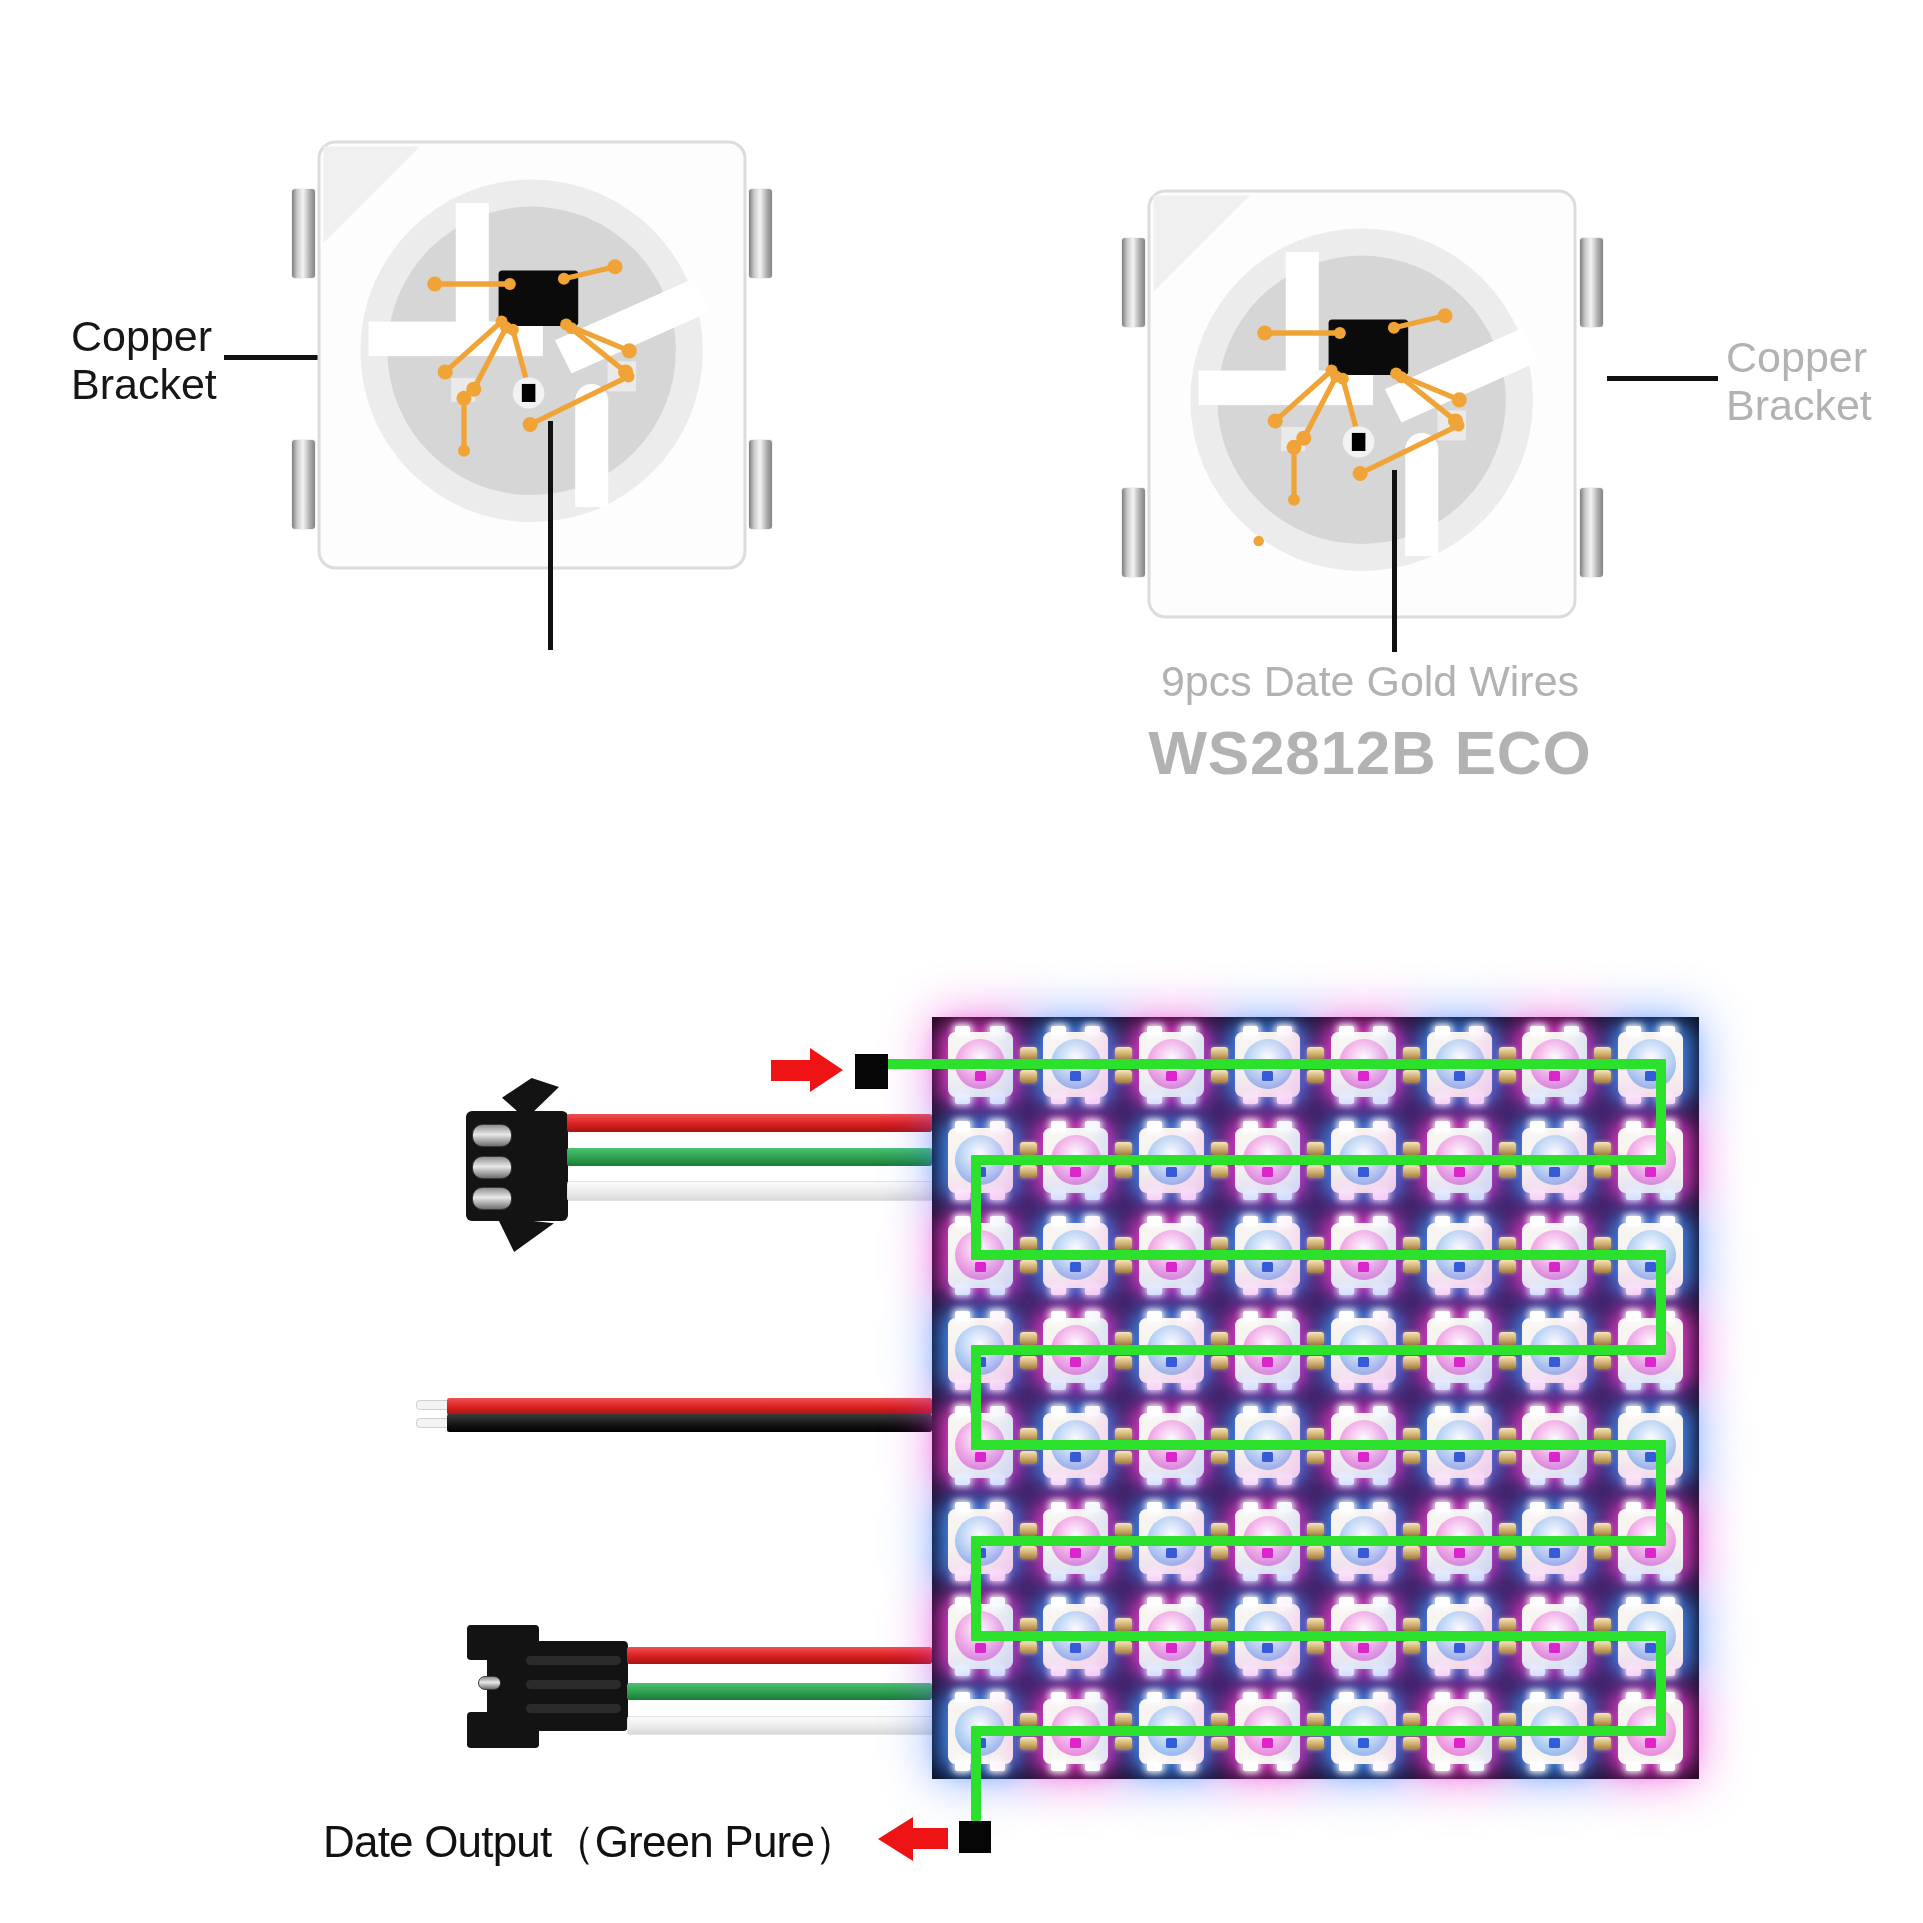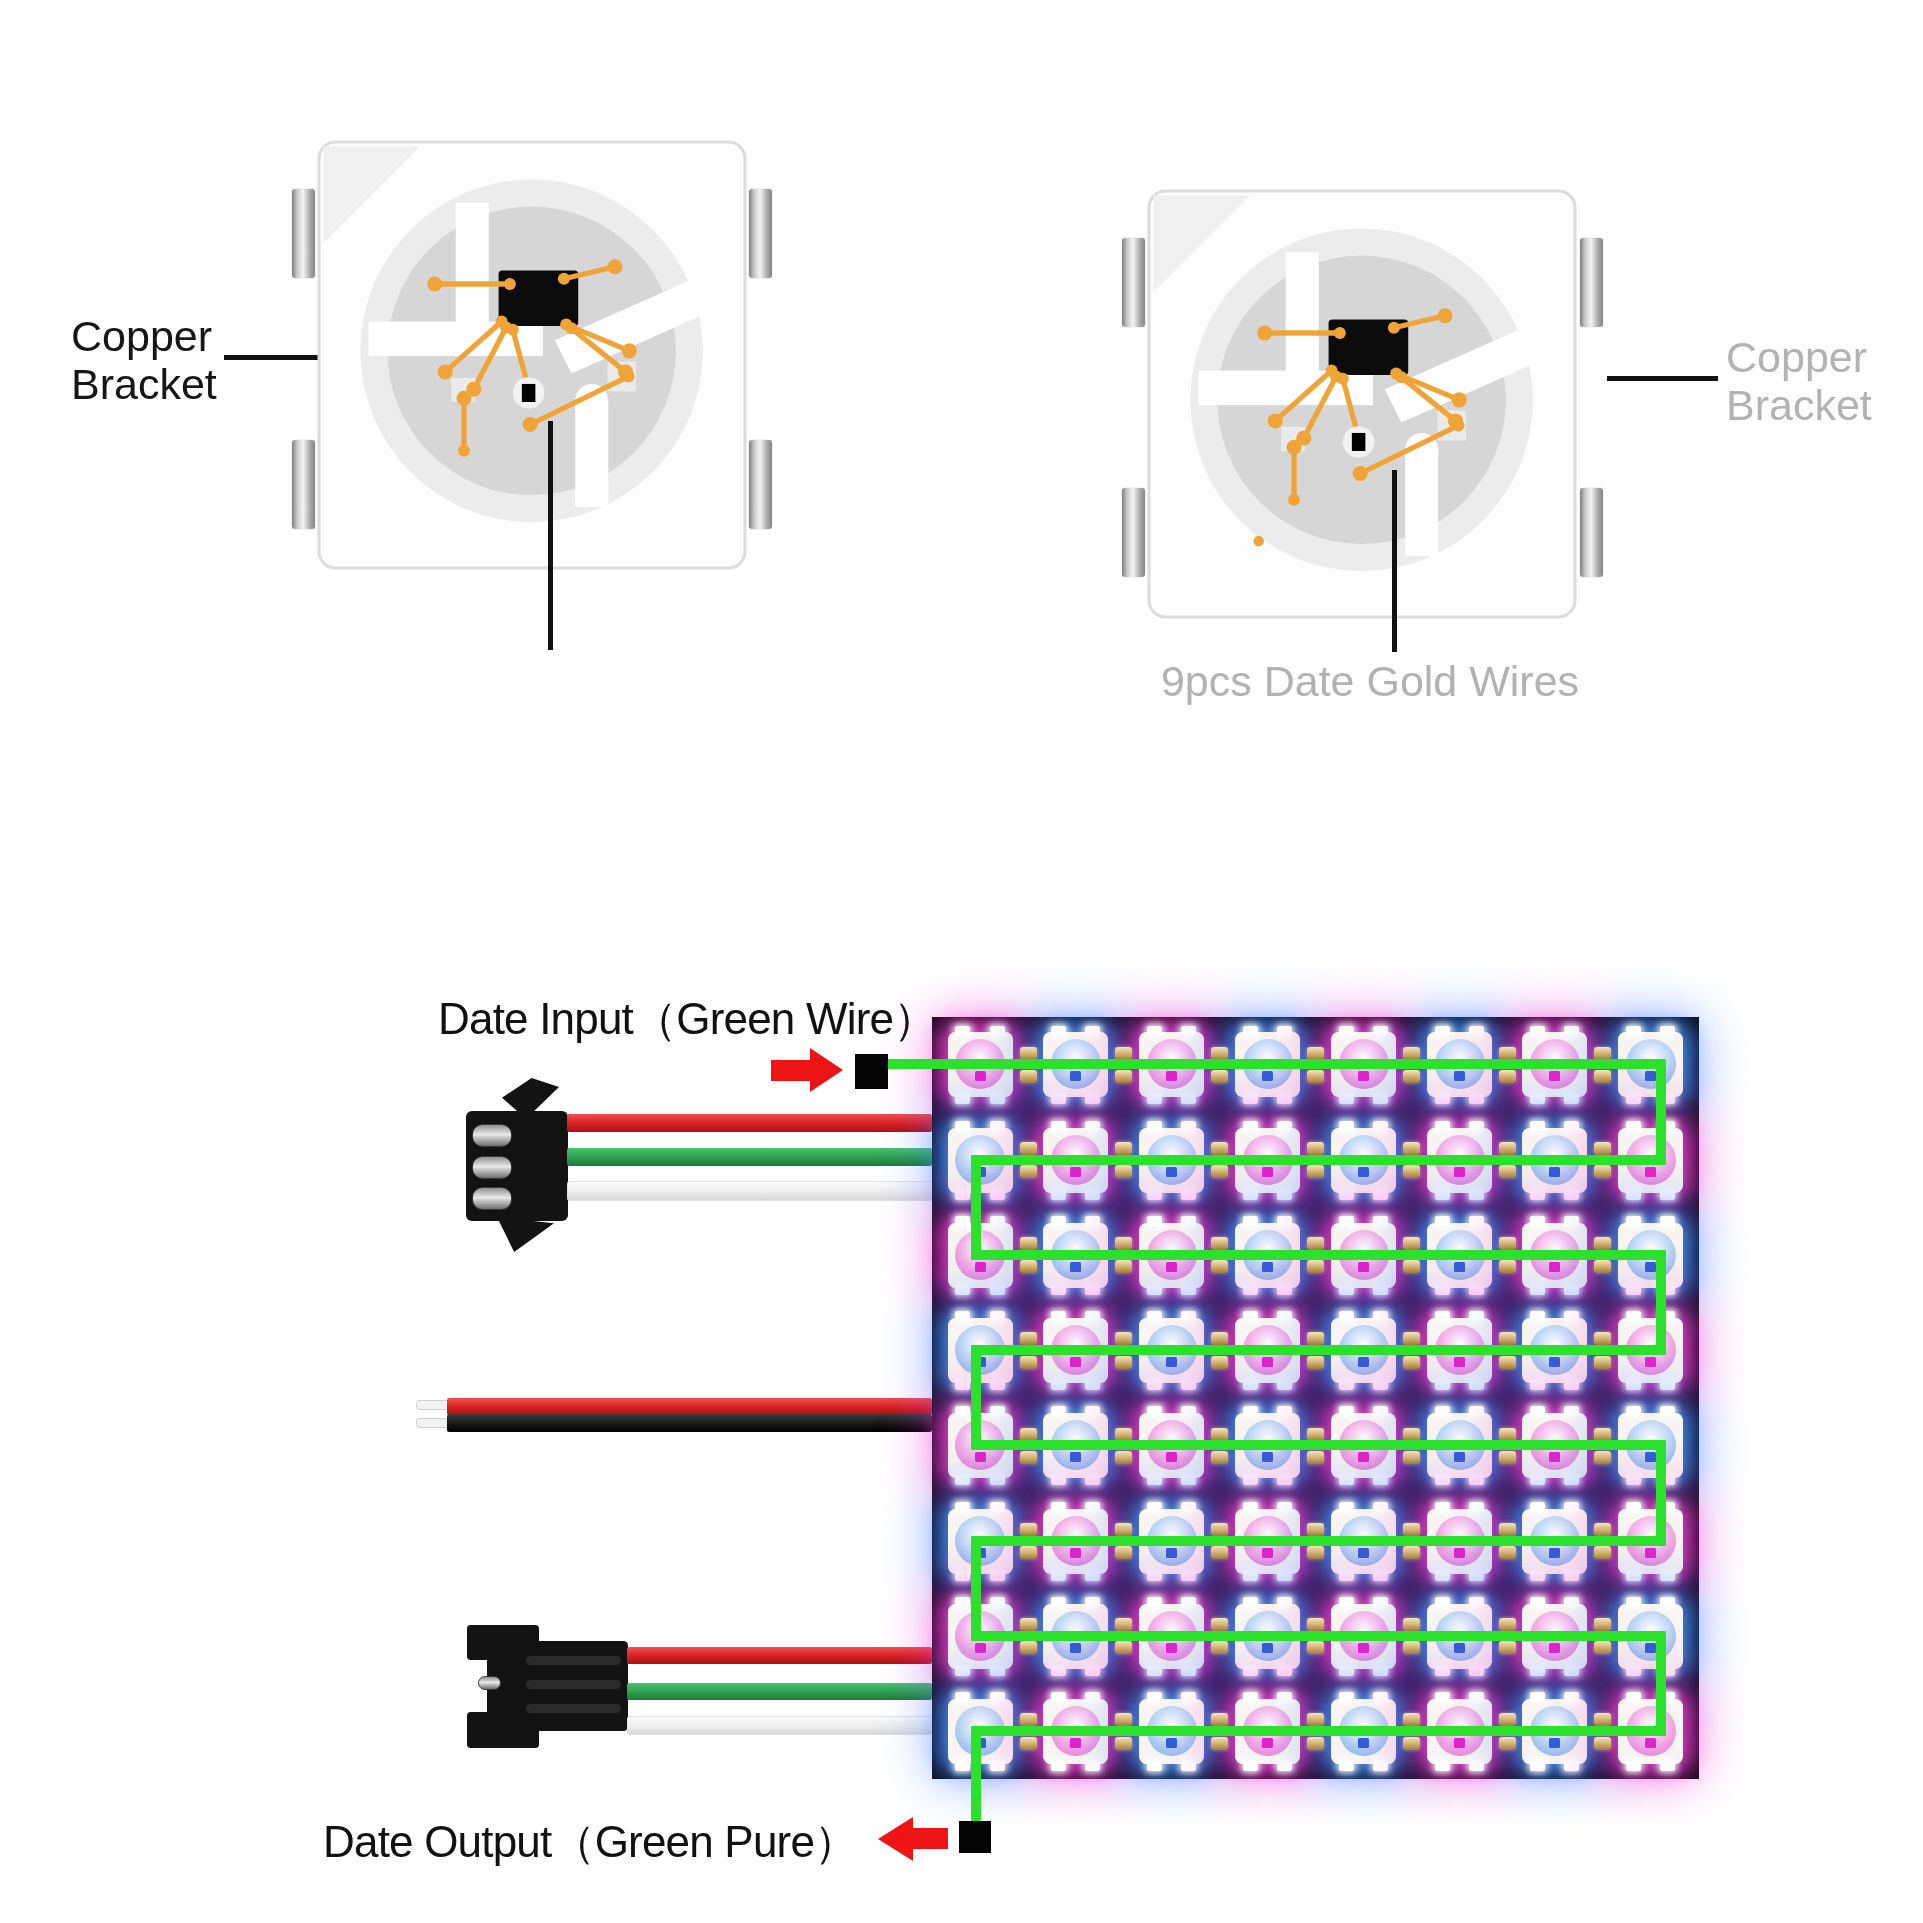--- a/index.html
+++ b/index.html
@@ -147,23 +147,23 @@
   <div class="ptr-line" style="left:1607px;top:376px;width:111px;height:5.3px;"></div>
   <div class="ptr-line" style="left:1392px;top:470px;width:5.3px;height:182px;"></div>
 
   <div class="label-2line" style="left:1726px;top:333px;color:#b2b2b2;">
     <div>Copper</div>
     <div>Bracket</div>
   </div>
 
   <div class="caption" style="left:1137px;top:657px;width:466px;color:#b2b2b2;">
     <div class="cap-sub">9pcs Date Gold Wires</div>
+    <div class="cap-model">WS2812B ECO</div>
   </div>
 
-  <div class="io-label" style="left:438px;top:990px;">Date Input（Green Wire）</div>
 
   <div class="abs">
     <div class="conn" style="left:502px;top:1078px;width:57px;height:41px;clip-path:polygon(0 48%,52% 0,100% 22%,42% 100%);"></div>
     <div class="conn" style="left:466px;top:1111px;width:102px;height:110px;border-radius:6px;"></div>
     <div class="conn" style="left:497px;top:1217px;width:57px;height:35px;clip-path:polygon(0 0,100% 18%,30% 100%);"></div>
     <div class="pin" style="left:472px;top:1124px;width:38px;height:21px;"></div>
     <div class="pin" style="left:472px;top:1156px;width:38px;height:21px;"></div>
     <div class="pin" style="left:472px;top:1187px;width:38px;height:21px;"></div>
   </div>
 

